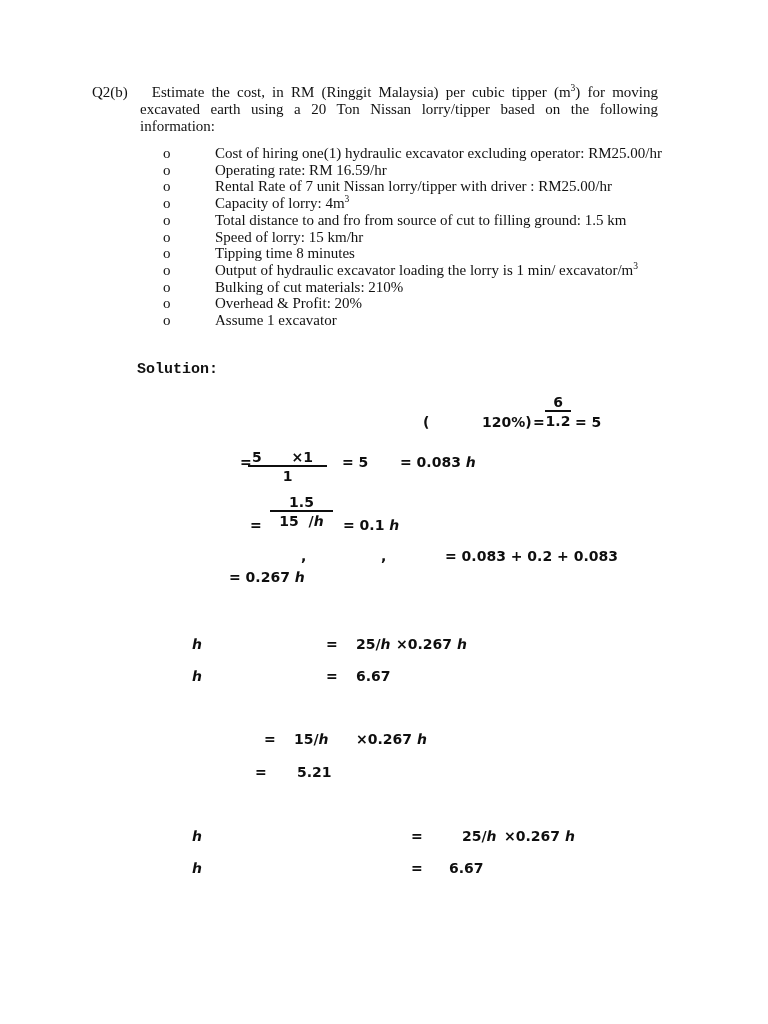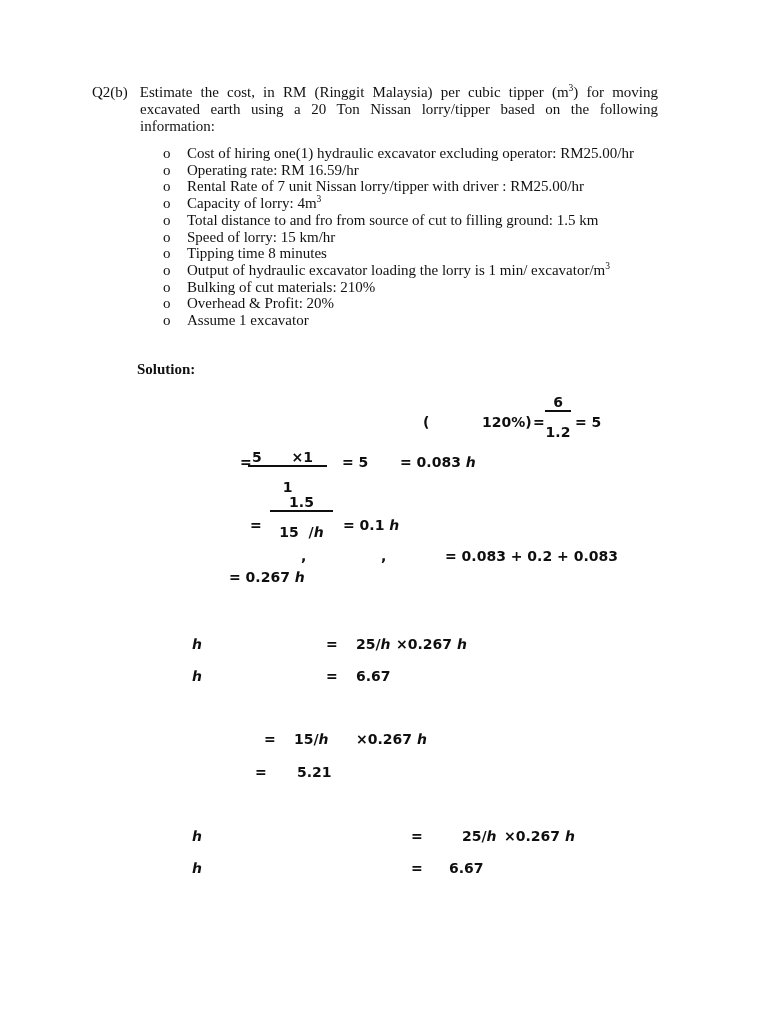--- a/index.html
+++ b/index.html
@@ -20,45 +20,45 @@
     top: 84px;
     width: 566px;
     box-sizing: border-box;
     padding-left: 48px;
     text-indent: -48px;
     margin: 0;
     font-size: 15px;
     line-height: 16.8px;
     text-align: justify;
   }
-  .q-label { padding-right: 12px; }
+  .q-label { padding-right: 24px; }
   sup { font-size: 9.5px; vertical-align: super; line-height: 0; }
 
   
   .bullets {
     position: absolute;
     left: 163px;
     top: 145px;
     width: 540px;
     margin: 0;
     padding: 0;
     list-style: none;
     font-size: 15px;
   }
   .bullets li { display: flex; line-height: 16.7px; }
   .bm { flex: 0 0 24px; width: 24px; }
-  .bt { flex: 1; white-space: nowrap; }
+  .bt { flex: 1; white-space: nowrap; margin-left: 28px; }
 
   
   .sol {
     position: absolute;
     left: 137px;
     top: 361px;
     margin: 0;
-    font-family: Liberation Serif, serif;
+    font-family: Liberation Mono, monospace;
     font-weight: bold;
     font-size: 15px;
     line-height: 17px;
   }
 
   
   .math {
     position: absolute;
     font-family: "DejaVu Sans", sans-serif;
     font-weight: 700;
@@ -70,21 +70,21 @@
   .frac {
     position: absolute;
     text-align: center;
     font-family: "DejaVu Sans", sans-serif;
     font-weight: 700;
     font-size: 14px;
     line-height: 16px;
     color: #0f0f0f;
   }
   .frac .fnum { display: block; border-bottom: 2px solid #0f0f0f; padding: 0 3px 0; white-space: pre; }
-  .frac .fden { display: block; padding-top: 12px; white-space: pre; }
+  .frac .fden { display: block; padding-top: 1px; white-space: pre; }
   .frac .num-split {
     display: flex; justify-content: space-between;
     border-bottom: 2px solid #0f0f0f;
     padding: 0 14px 0 4px;
   }
   .frac .num-split span { white-space: pre; }
 </style>
 </head>
 <body>
 

